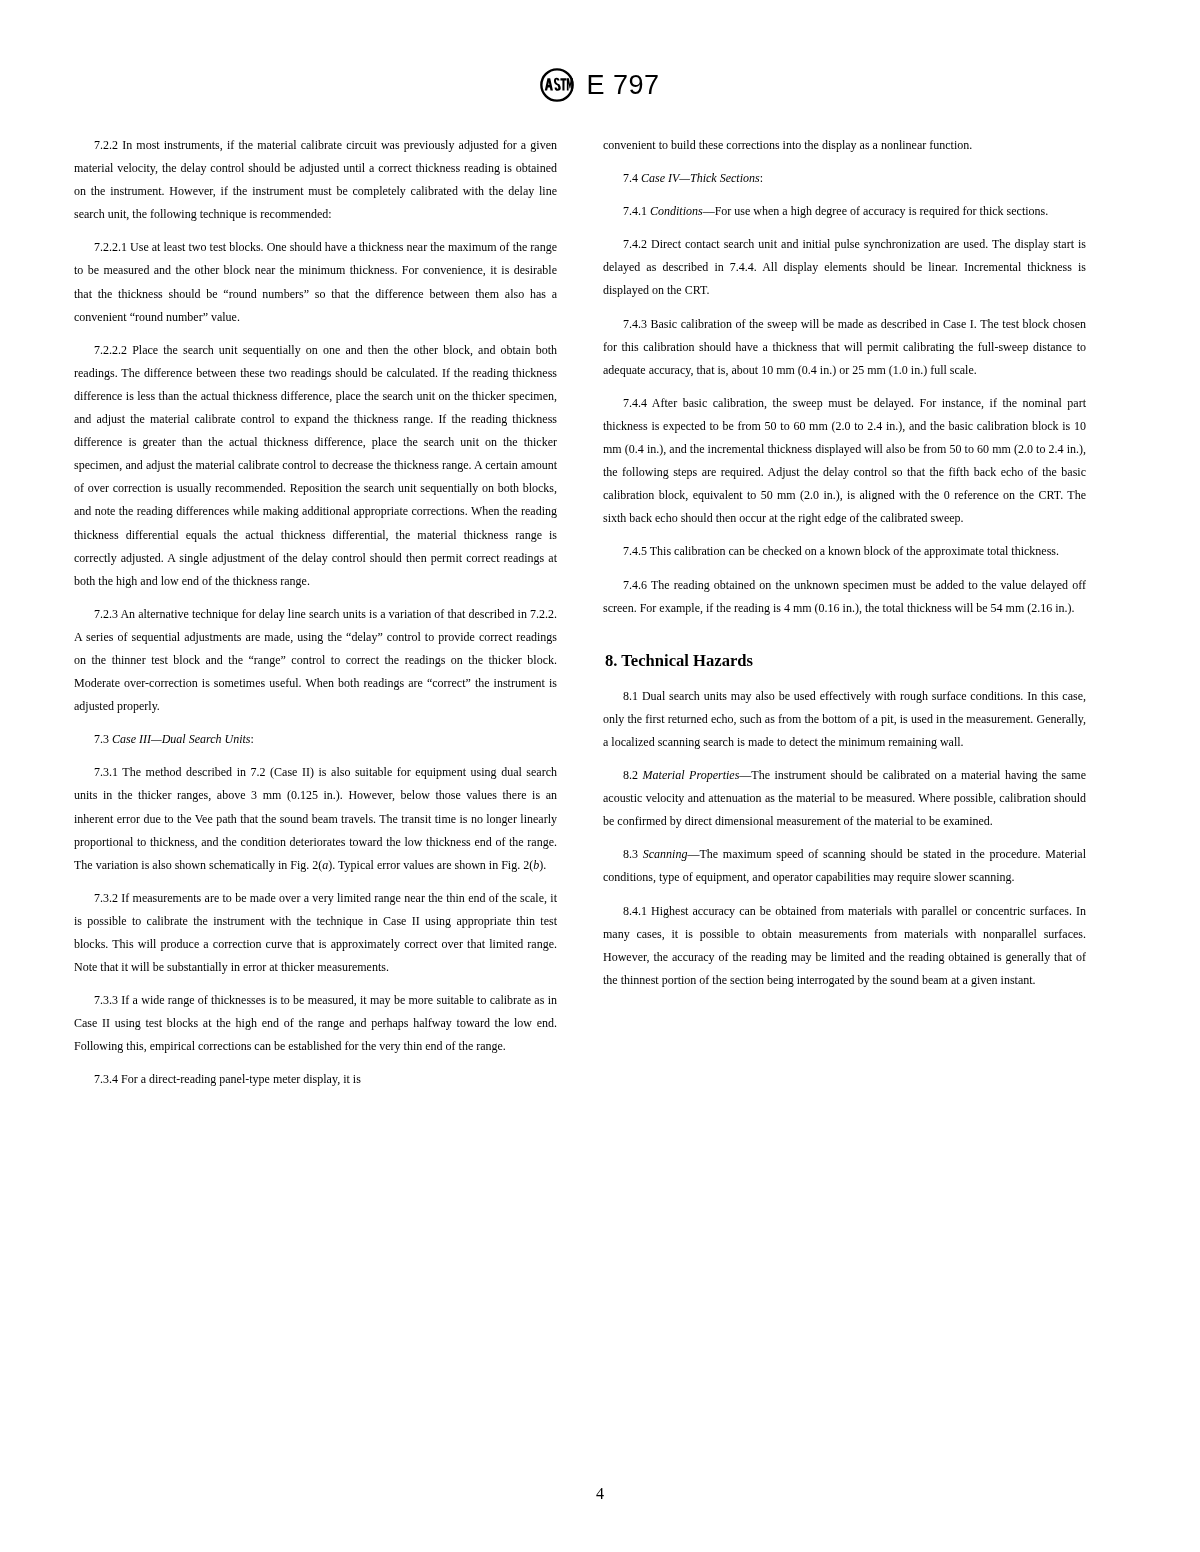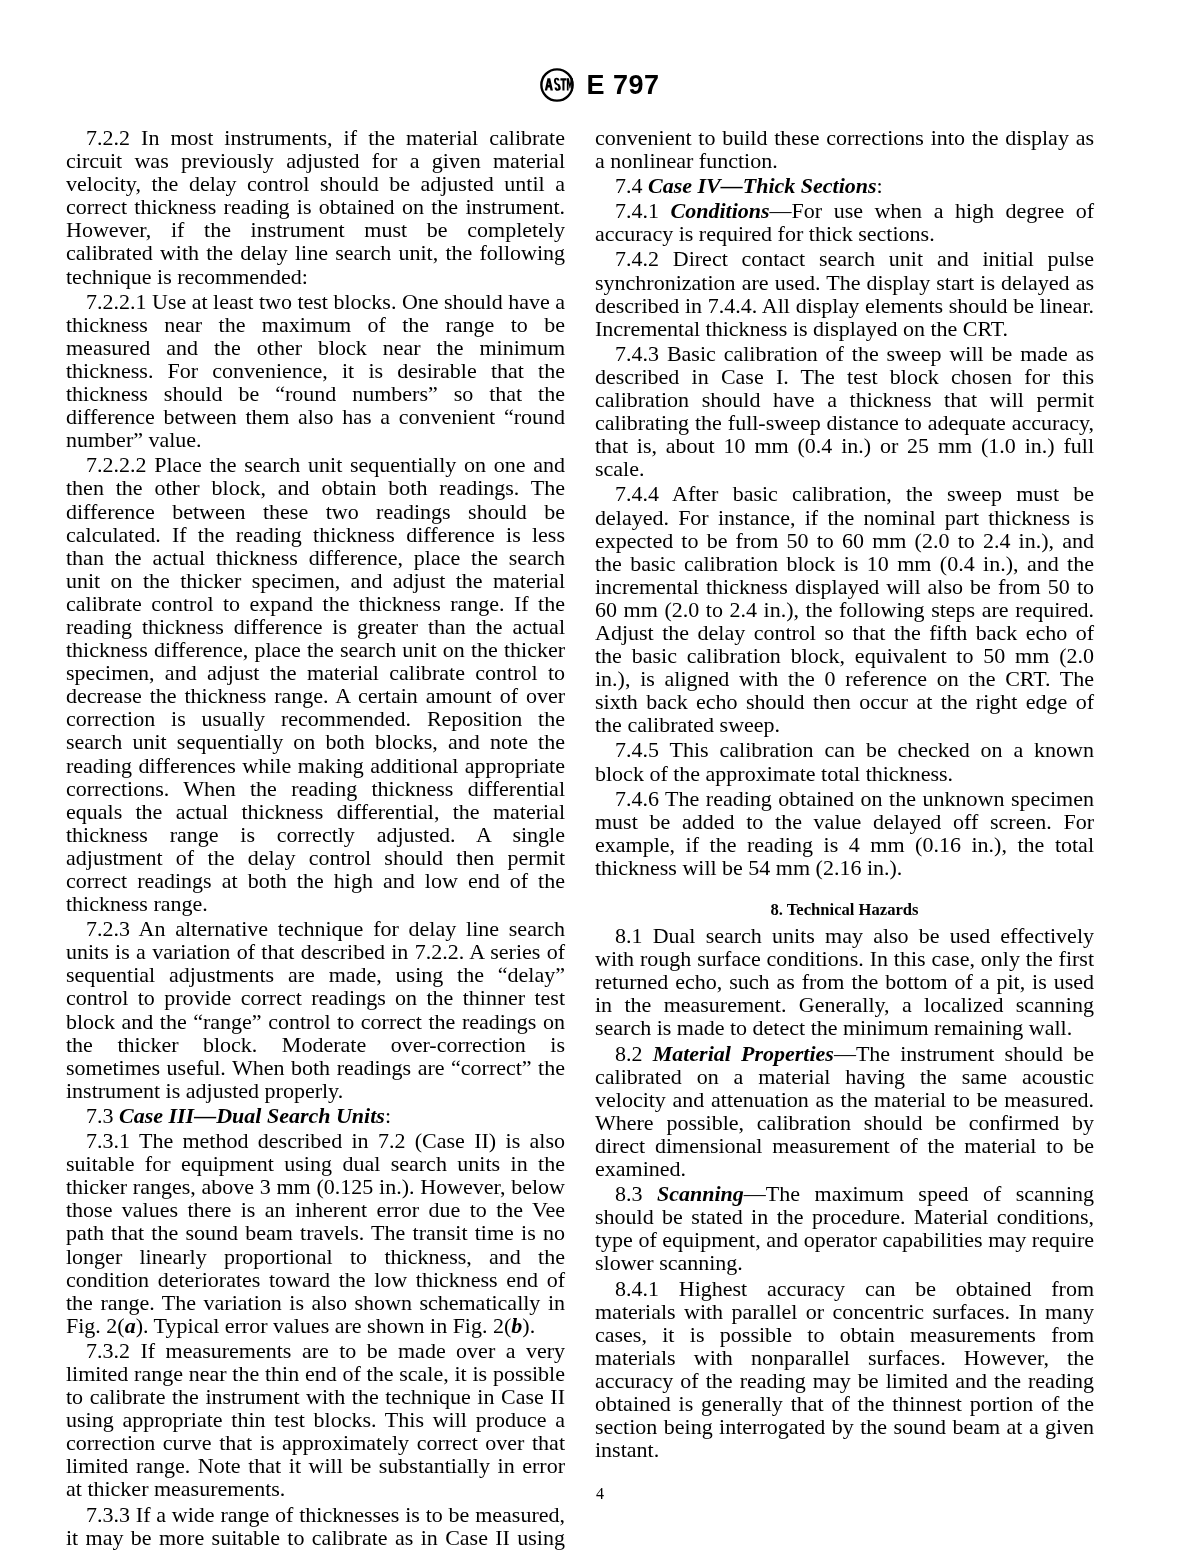--- a/index.html
+++ b/index.html
@@ -34,21 +34,21 @@
     gap: 12px;
   }
   .astm-logo {
     display: block;
     width: 34px;
     height: 34px;
   }
   .header-title {
     font-family: "Liberation Sans", "DejaVu Sans", sans-serif;
     font-size: 27px;
-    font-weight: bold;
+    font-weight: normal;
     letter-spacing: 0.5px;
     line-height: 1;
     white-space: nowrap;
   }
 
   
   .columns {
     position: absolute;
     top: 124px;
     left: 64px;
@@ -57,43 +57,43 @@
     display: flex;
     gap: 26px;
     align-items: flex-start;
   }
   .col {
     width: 503px;
     flex: 0 0 503px;
   }
 
   p.para {
-    margin: 2px;
-    font-size: 22px;
+    margin: 10px;
+    font-size: 12px;
     line-height: 23.1px;
     text-align: justify;
     text-indent: 20px;
     hyphens: none;
     word-spacing: 0;
   }
   
   p.para.cont {
     text-indent: 0;
   }
   h2.section-heading {
-    margin: 0;
+    margin: 12px;
     padding-top: 17px;
     padding-bottom: 1px;
     font-size: 16.6px;
     line-height: 23.1px;
     font-weight: bold;
-    text-align: center;
+    text-align: left;
     text-indent: 0;
   }
-  .it { font-style: italic; font-weight: bold; }
+  .it { font-style: italic; }
 
   
   .page-footer {
     position: absolute;
     left: 0;
     top: 1484px;
     width: 1200px;
     text-align: center;
   }
   .folio {

